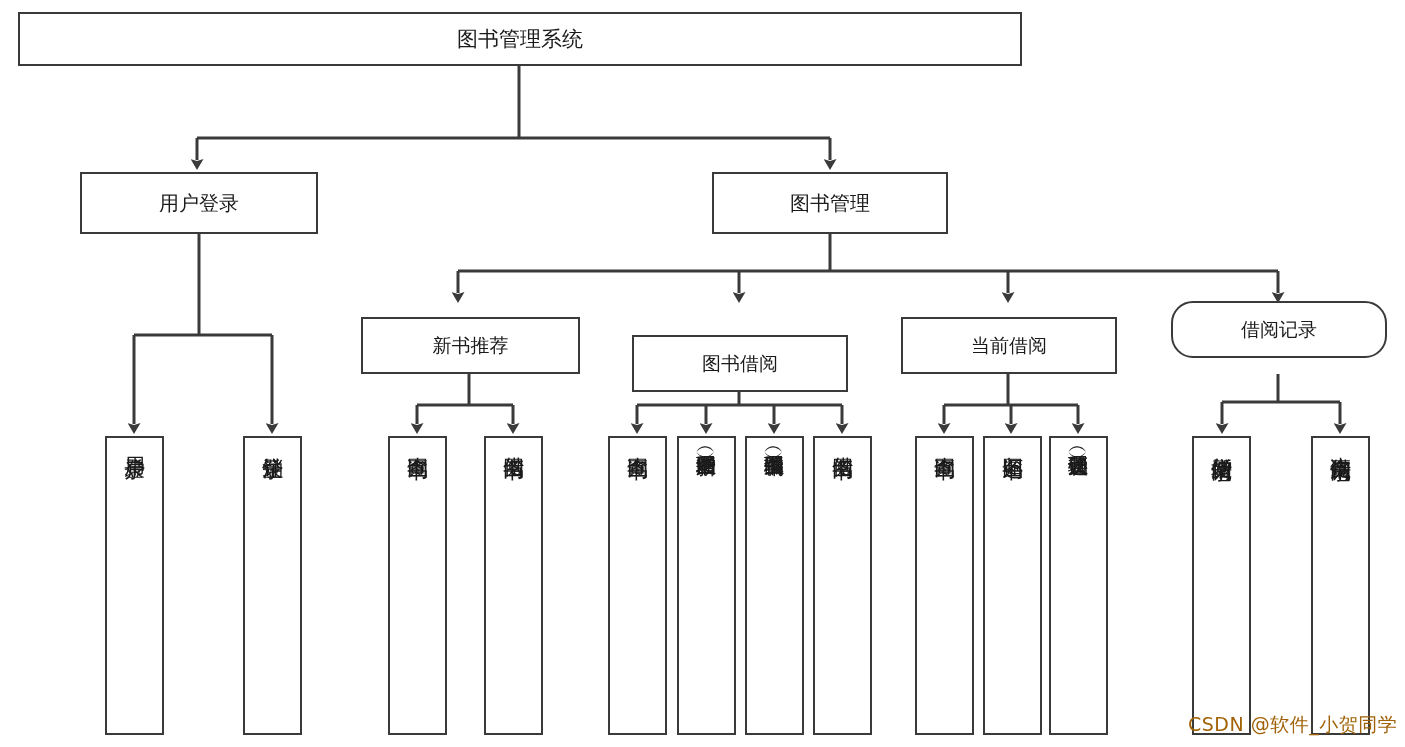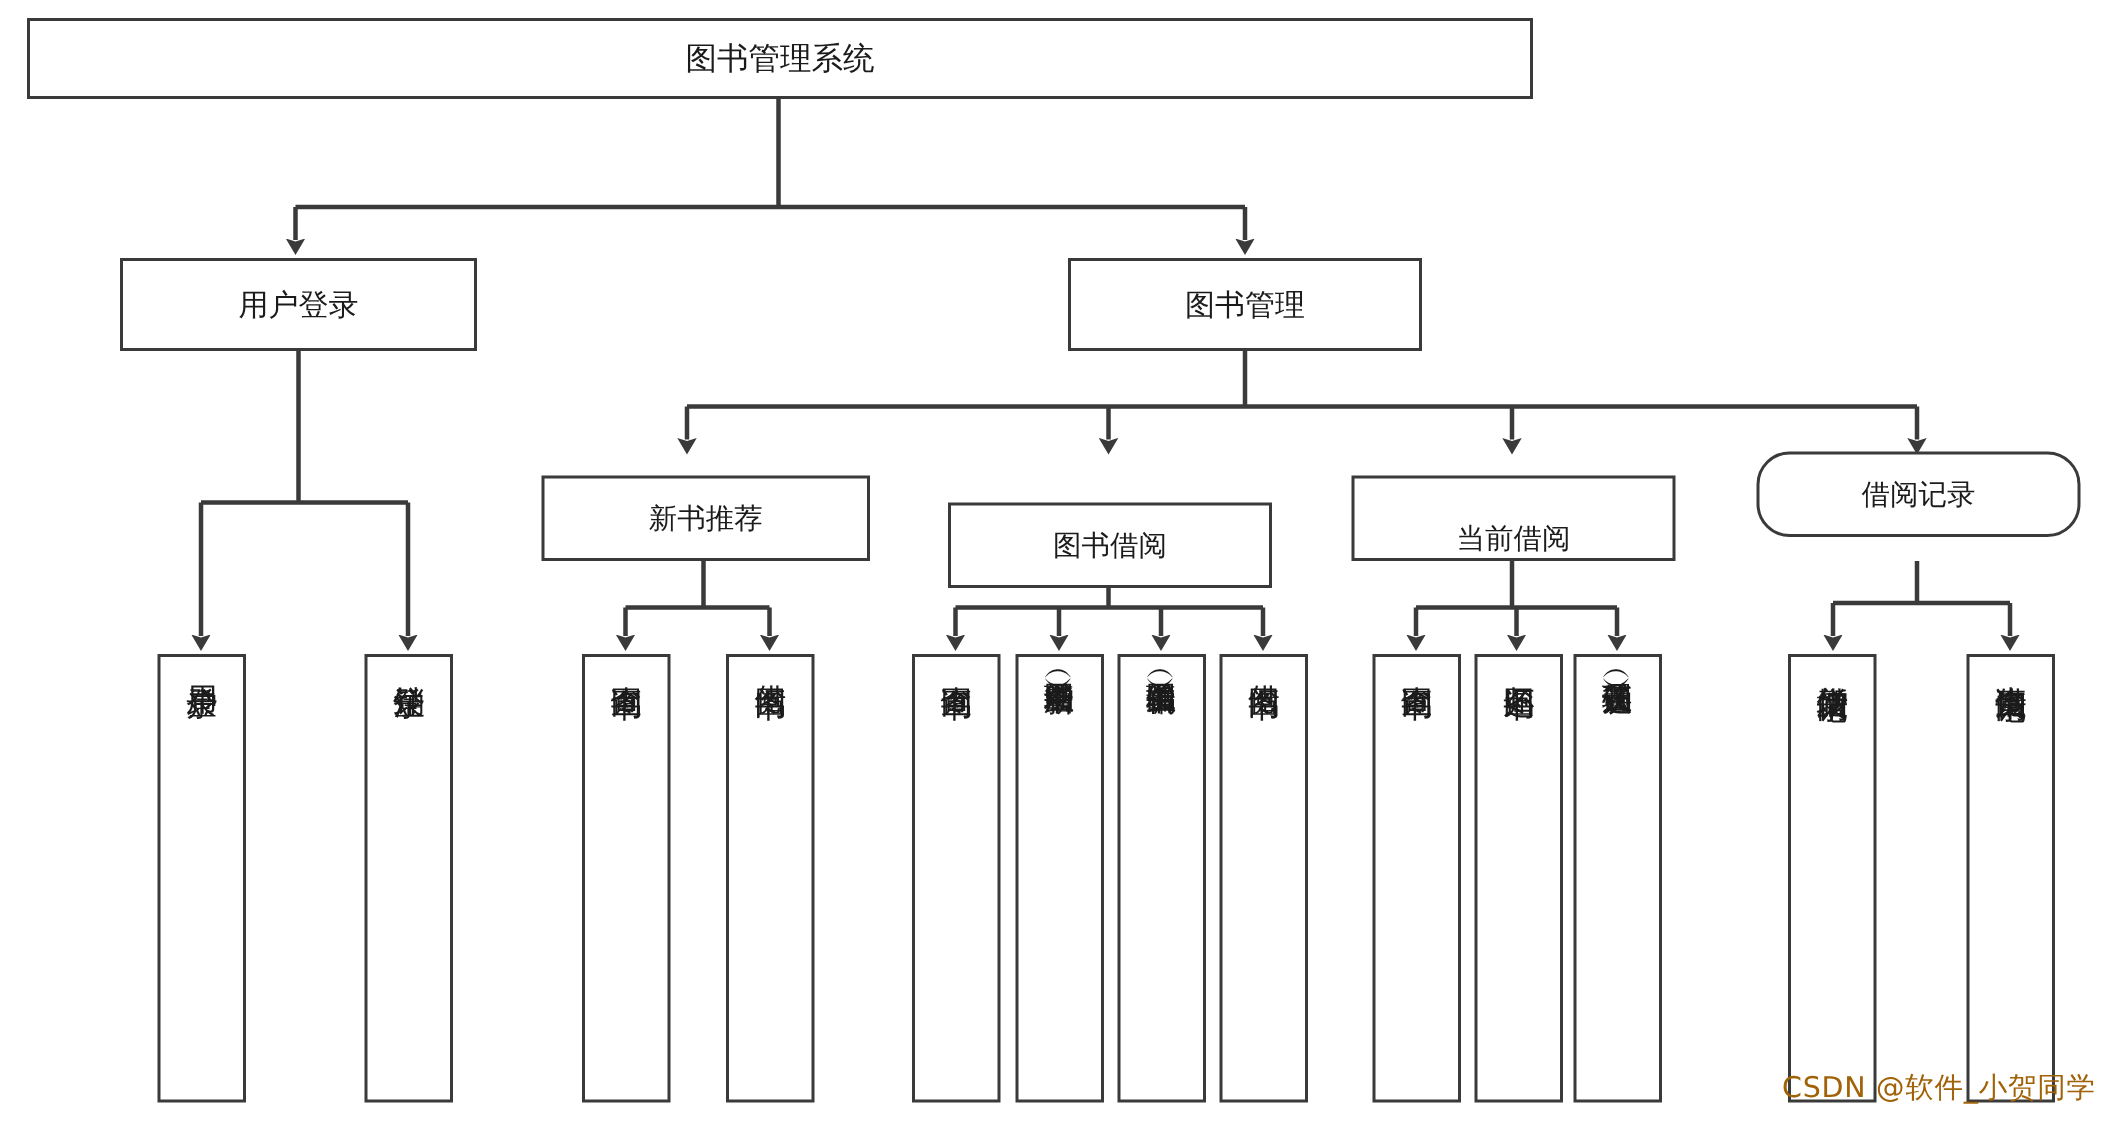--- a/index.html
+++ b/index.html
@@ -147,21 +147,21 @@
   <div class="node-box lvl1" style="left:712px; top:172px; width:236px; height:62px;text-align:right;">
     <span>图书管理</span>
   </div>
 
   <div class="node-box lvl2" style="left:361px; top:317px; width:219px; height:57px;">
     <span>新书推荐</span>
   </div>
   <div class="node-box lvl2" style="left:632px; top:335px; width:216px; height:57px;">
     <span>图书借阅</span>
   </div>
-  <div class="node-box lvl2" style="left:901px; top:317px; width:216px; height:57px;align-items:flex-end;">
+  <div class="node-box lvl2" style="left:901px; top:317px; width:216px; height:57px;">
     <span>当前借阅</span>
   </div>
   <div class="node-box lvl2" style="left:1171px; top:301px; width:216px; height:57px;border-radius:22px;">
     <span>借阅记录</span>
   </div>
 
   <div class="leaf-box" style="left:105px; top:436px; width:59px; height:299px;">
     <span class="leaf-text">用户登录</span>
   </div>
   <div class="leaf-box" style="left:243px; top:436px; width:59px; height:299px;">

